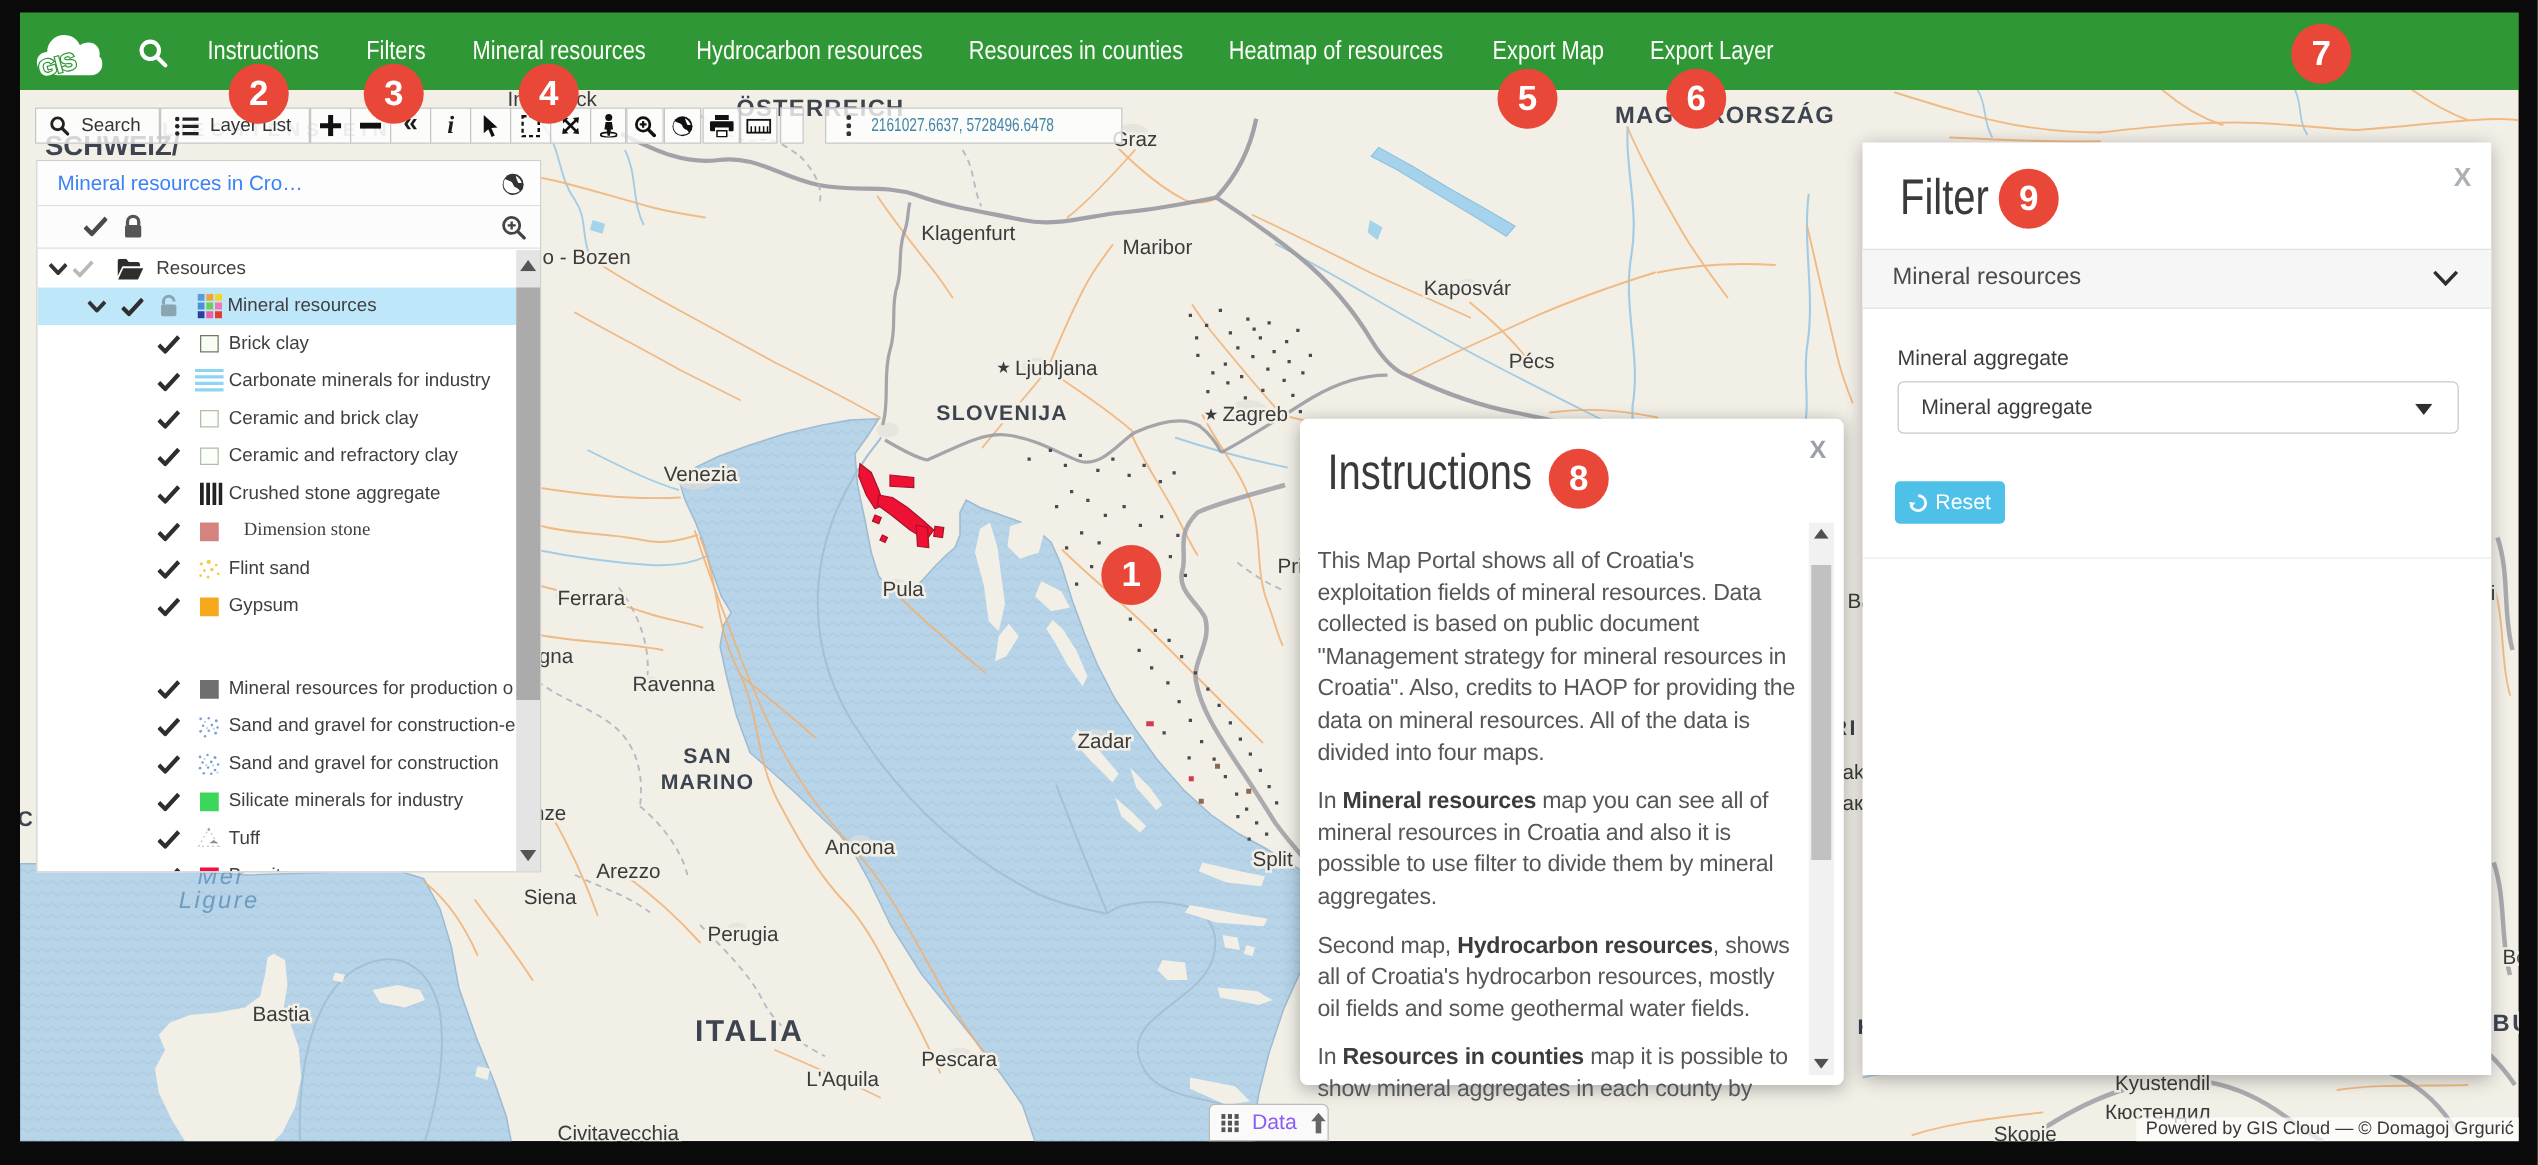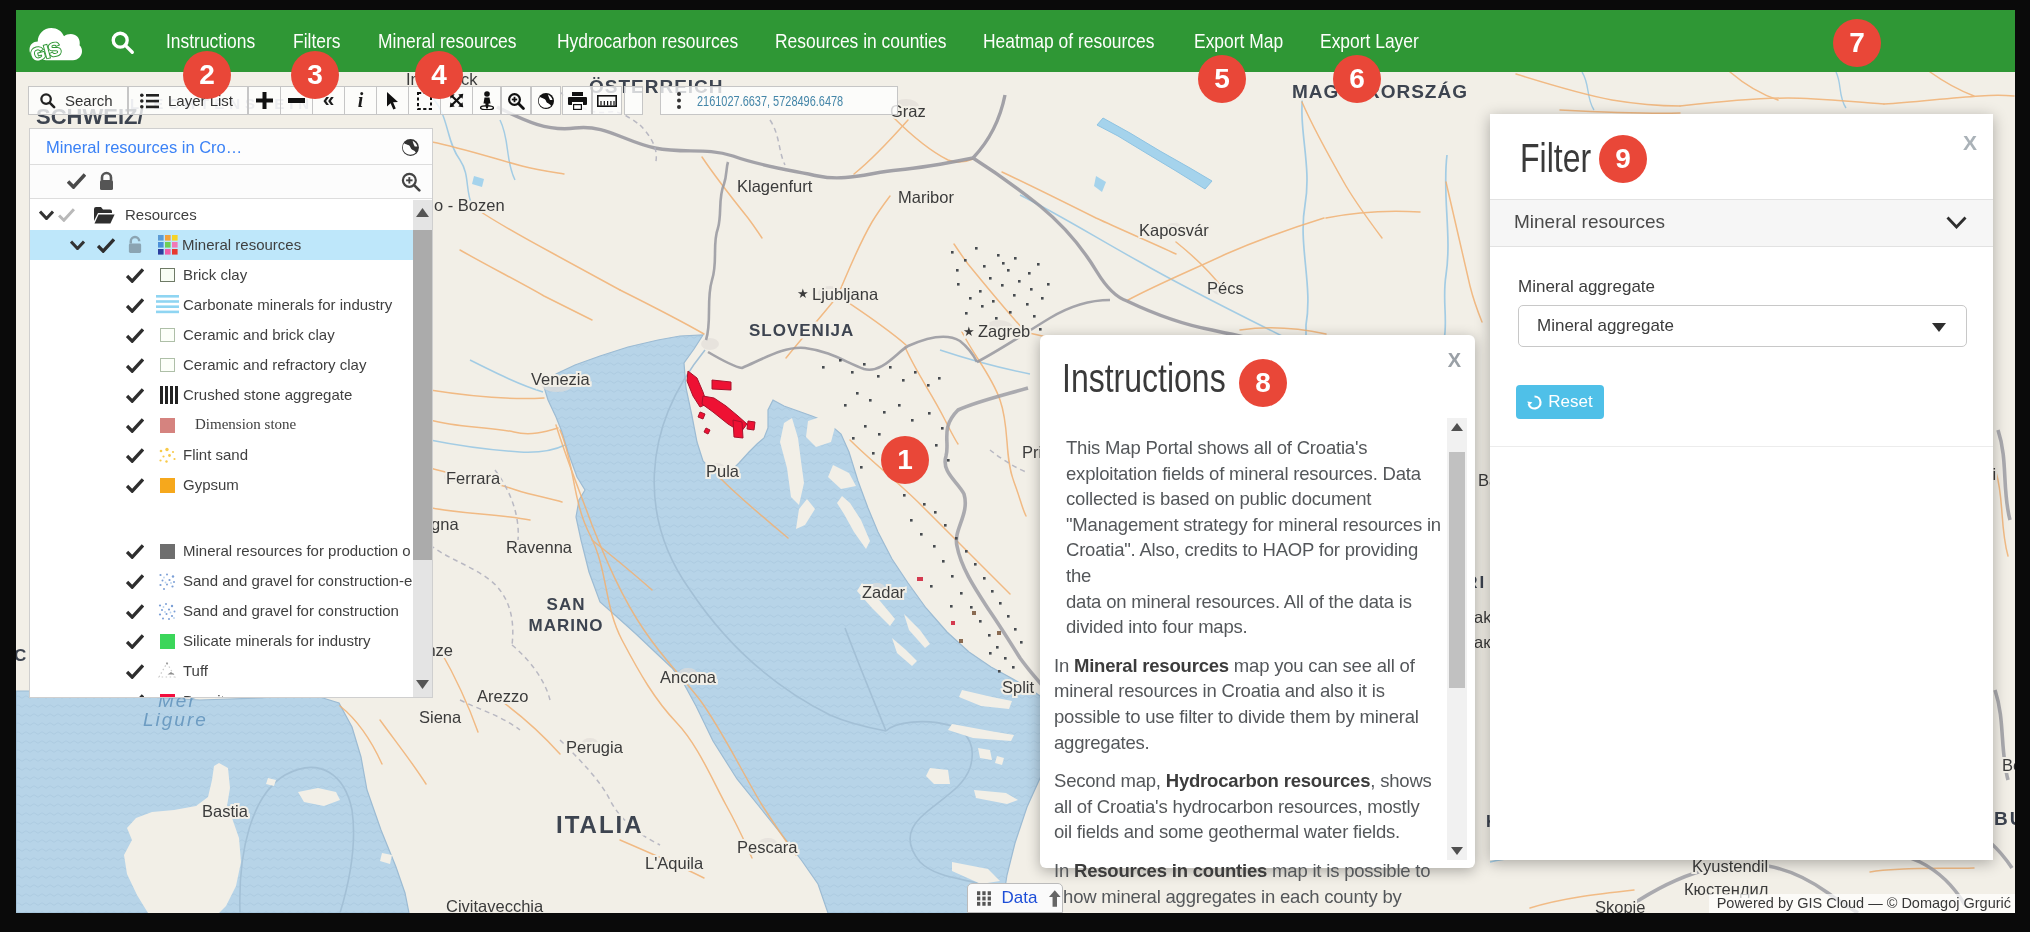--- a/index.html
+++ b/index.html
@@ -730,21 +730,21 @@
       <div style="position:absolute; left:0; top:30px; width:19px; height:330px; background:#ababab;"></div>
       <svg style="position:absolute; left:3px; bottom:8px;" width="13" height="9" viewBox="0 0 13 9">
           <path d="M6.5,9 L13,0 L0,0 Z" fill="#555"></path>
         </svg>
     </div>
   </div>
   <div id="instr" class="panel" style="left:1040px; top:335px; width:435px; height:533px; border-radius:6px; box-shadow:0 3px 14px rgba(0,0,0,0.3);">
     <div style="position:absolute; left:22px; top:21px; font-size:40px; color:#3a3a3a; transform:scaleX(0.8); transform-origin:left top; white-space:nowrap;">Instructions</div>
     <div style="position:absolute; right:14px; top:14px; font-size:20px; font-weight:bold; color:#9aa0a6;">X</div>
     <div style="position:absolute; left:14px; top:100px; width:400px; font-size:18.5px; line-height:25.6px; color:#54575a; letter-spacing:-0.2px;">
-      <p style="margin:0 12px 13px;">This Map Portal shows all of Croatia's<br>exploitation fields of mineral resources. Data<br>collected is based on public document<br>"Management strategy for mineral resources in<br>Croatia". Also, credits to HAOP for providing the<br>data on mineral resources. All of the data is<br>divided into four maps.</p>
+      <p style="margin:0 0 13px;">This Map Portal shows all of Croatia's<br>exploitation fields of mineral resources. Data<br>collected is based on public document<br>"Management strategy for mineral resources in<br>Croatia". Also, credits to HAOP for providing the<br>data on mineral resources. All of the data is<br>divided into four maps.</p>
       <p style="margin:0 0 13px;">In <b style="color:#3c3c3c;">Mineral resources</b> map you can see all of<br>mineral resources in Croatia and also it is<br>possible to use filter to divide them by mineral<br>aggregates.</p>
       <p style="margin:0 0 13px;">Second map, <b style="color:#3c3c3c;">Hydrocarbon resources</b>, shows<br>all of Croatia's hydrocarbon resources, mostly<br>oil fields and some geothermal water fields.</p>
       <p style="margin:0;">In <b style="color:#3c3c3c;">Resources in counties</b> map it is possible to<br>show mineral aggregates in each county by</p>
     </div>
     <div style="position:absolute; right:8px; top:83px; width:20px; height:442px; background:#f1f1f1;">
       <svg style="position:absolute; left:4px; top:5px;" width="12" height="8" viewBox="0 0 12 8">
           <path d="M6,0 L12,8 L0,8 Z" fill="#505050"></path>
         </svg>
       <div style="position:absolute; left:2px; top:34px; width:16px; height:236px; background:#c1c1c1;"></div>
       <svg style="position:absolute; left:4px; bottom:5px;" width="12" height="8" viewBox="0 0 12 8">
@@ -785,21 +785,21 @@
           <rect x="5.5" y="0" width="3.4" height="4"></rect>
           <rect x="11" y="0" width="3.4" height="4"></rect>
           <rect x="0" y="5.5" width="3.4" height="4"></rect>
           <rect x="5.5" y="5.5" width="3.4" height="4"></rect>
           <rect x="11" y="5.5" width="3.4" height="4"></rect>
           <rect x="0" y="11" width="3.4" height="4"></rect>
           <rect x="5.5" y="11" width="3.4" height="4"></rect>
           <rect x="11" y="11" width="3.4" height="4"></rect>
         </g>
       </svg>
-    <span style="font-size:17px; color:#1d4ed8; margin-left:10px;text-align:center;">Data</span>
+    <span style="font-size:17px; color:#8b5cf6; margin-left:10px;text-align:center;">Data</span>
     <svg width="14" height="17" viewBox="0 0 14 17" style="margin-left:11px;">
         <path d="M7,0 L13,7 L9.3,7 L9.3,17 L4.7,17 L4.7,7 L1,7 Z" fill="#666"></path>
       </svg>
   </div>
 
   <div class="abs" style="right:15px; top:894px; height:19px; background:rgba(255,255,255,0.72); z-index:35; font-size:14.5px; color:#383838; line-height:19px; padding:0 4px 0 8px; white-space:nowrap;">Powered by GIS Cloud — © Domagoj Grgurić</div>
 
   <div class="rc" style="left:881px; top:436px;">1</div>
   <div class="rc" style="left:183px; top:51px;">2</div>
   <div class="rc" style="left:291px; top:51px;">3</div>

